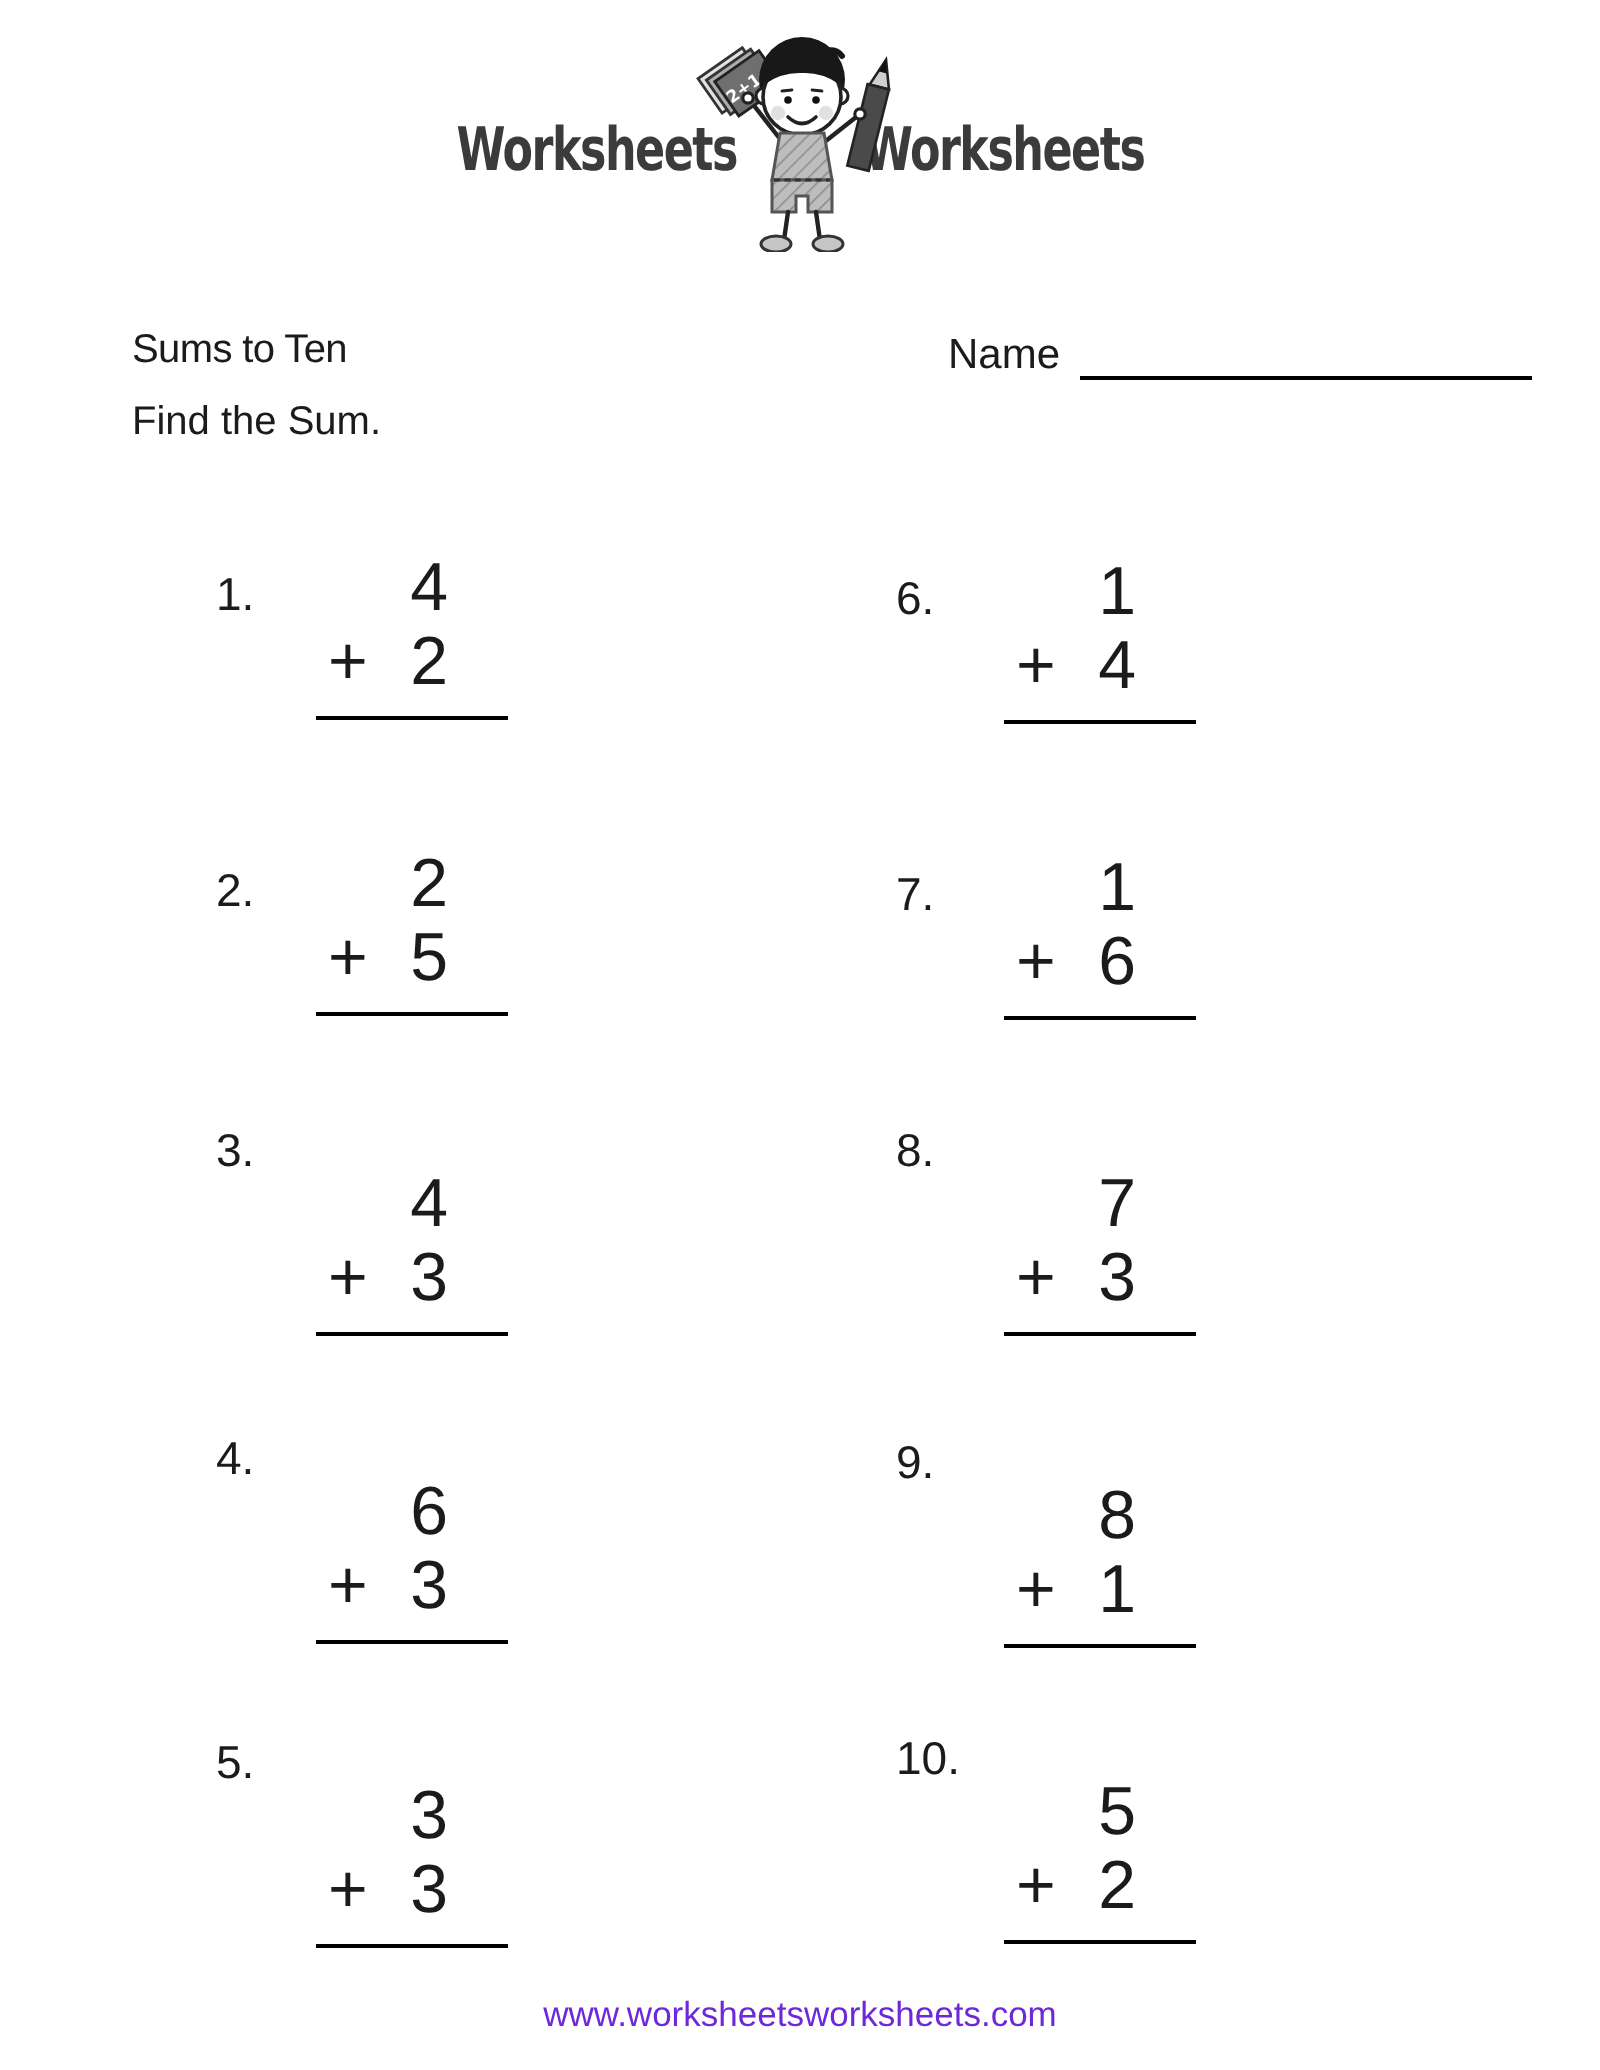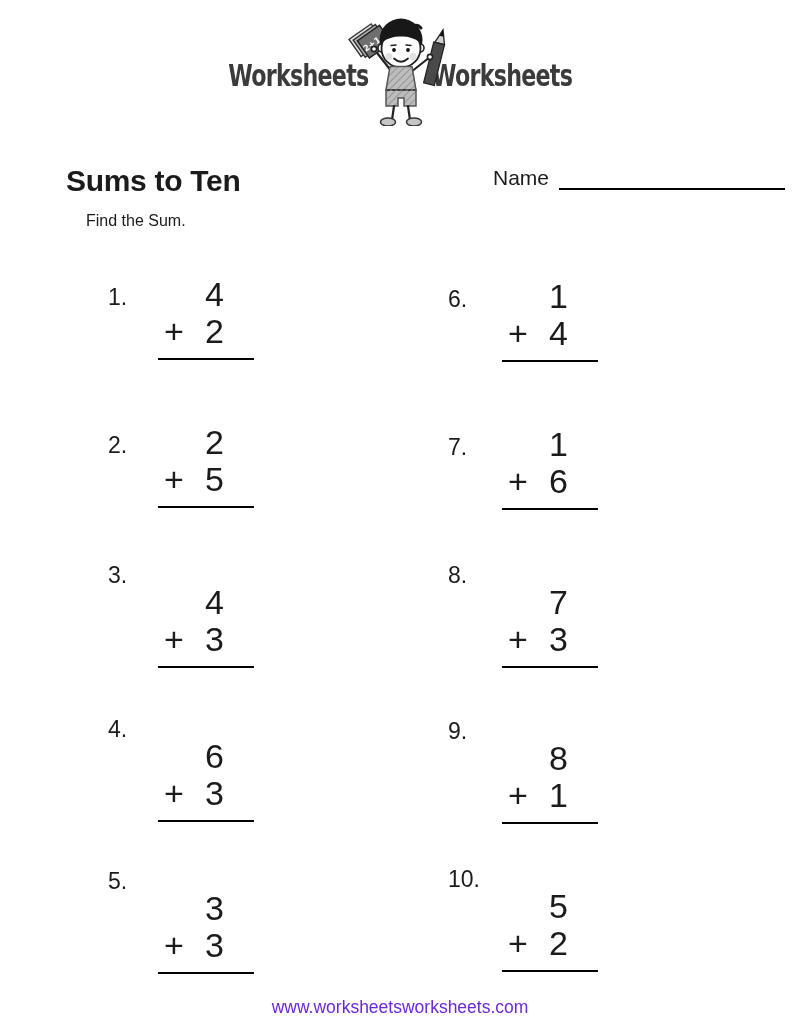--- a/index.html
+++ b/index.html
@@ -10,23 +10,23 @@
   
   #logo{position:absolute;top:6px;left:0;width:100%;display:flex;justify-content:center;align-items:flex-start;}
   .logo-text{
     font-family:"DejaVu Sans", sans-serif;font-weight:bold;font-size:30px;color:#3b3b3b;
     margin-top:52px;letter-spacing:-1px;display:inline-block;white-space:nowrap;z-index:1;
   }
   .logo-text.left{transform:scaleX(0.74);transform-origin:right center;}
   .logo-text.right{transform:scaleX(0.74);transform-origin:left center;}
   #boy-svg{width:112px;height:120px;margin:0 -24px;z-index:2;position:relative;}
   
-  #title{position:absolute;left:66px;top:164px;font-size:30px;font-weight:700;letter-spacing:-0.3px;}
-  #instruction{position:absolute;left:66px;top:212px;font-size:16px;margin-left:20px;}
-  #name-area{position:absolute;left:474px;top:166px;display:flex;align-items:flex-end;margin-left:19px;}
+  #title{position:absolute;left:66px;top:164px;font-size:20px;font-weight:400;letter-spacing:-0.3px;}
+  #instruction{position:absolute;left:66px;top:200px;font-size:20px;}
+  #name-area{position:absolute;left:474px;top:166px;display:flex;align-items:flex-end;}
   #name-label{font-size:21px;line-height:24px;}
   #name-rule{width:226px;border-bottom:2.5px solid #000;height:22px;margin-left:10px;}
   
   .prob{position:absolute;width:210px;height:112px;}
   .plabel{position:absolute;left:0;font-size:23px;line-height:26px;}
   .prob.lab-a .plabel{top:8px;}
   .prob.lab-h .plabel{top:-22px;}
   .pbody{position:absolute;left:50px;top:0;width:96px;}
   .prob.colR .pbody{left:54px;}
   .top-num{font-size:34px;line-height:37px;text-align:right;padding-right:30px;}

